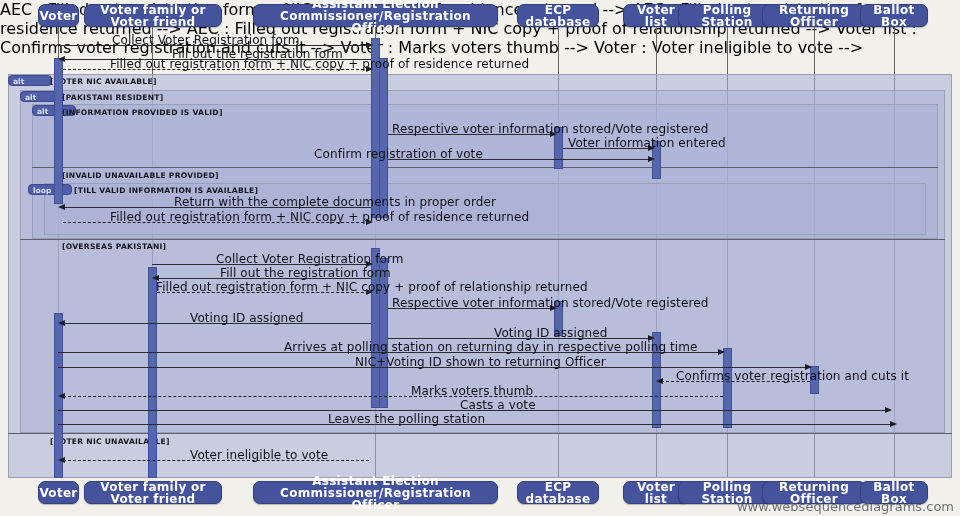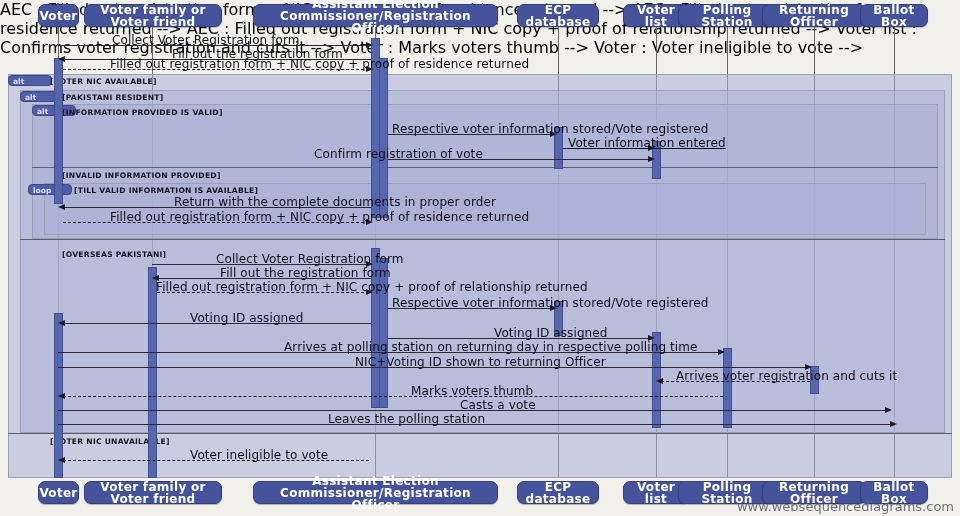--- a/index.html
+++ b/index.html
@@ -111,23 +111,23 @@
     <span>alt</span>
   </div>
   <div class="frag-label" style="left:28px;top:184px;">
     <span>loop</span>
   </div>
 
   
   <div class="frag-cond" style="left:50px;top:77px;">[VOTER NIC AVAILABLE]</div>
   <div class="frag-cond" style="left:62px;top:93px;">[PAKISTANI RESIDENT]</div>
   <div class="frag-cond" style="left:62px;top:108px;">[INFORMATION PROVIDED IS VALID]</div>
-  <div class="frag-cond" style="left:62px;top:171px;">[INVALID INFORMATION PROVIDED]</div>
+  <div class="frag-cond" style="left:62px;top:171px;">[INVALID UNAVAILABLE PROVIDED]</div>
   <div class="frag-cond" style="left:74px;top:186px;">[TILL VALID INFORMATION IS AVAILABLE]</div>
-  <div class="frag-cond" style="left:62px;top:250px;text-align:right;">[OVERSEAS PAKISTANI]</div>
+  <div class="frag-cond" style="left:62px;top:242px;text-align:right;">[OVERSEAS PAKISTANI]</div>
   <div class="frag-cond" style="left:50px;top:437px;">[VOTER NIC UNAVAILABLE]</div>
 
   
   <div class="activation" style="left:371px;top:38px;height:180px;"></div>
   <div class="activation" style="left:371px;top:248px;height:160px;"></div>
   <div class="activation" style="left:379px;top:58px;height:160px;"></div>
   <div class="activation" style="left:379px;top:258px;height:150px;"></div>
   <div class="activation" style="left:54px;top:58px;height:146px;"></div>
   <div class="activation" style="left:54px;top:313px;height:165px;"></div>
   <div class="activation" style="left:148px;top:267px;height:211px;"></div>
@@ -156,21 +156,21 @@
   <div class="msg-label" style="left:110px;top:60px;">Filled out registration form + NIC copy + proof of residence returned</div>
 
   
   <div class="msg" style="left:388px;top:134px;width:164px;"></div>
   <div class="arrowhead arrow-r" style="left:550px;top:130.5px;"></div>
   <div class="msg-label" style="left:392px;top:125px;">Respective voter information stored/Vote registered</div>
 
   
   <div class="msg" style="left:563px;top:148px;width:87px;"></div>
   <div class="arrowhead arrow-r" style="left:648px;top:144.5px;"></div>
-  <div class="msg-label" style="left:568px;top:139px;text-decoration:underline;">Voter information entered</div>
+  <div class="msg-label" style="left:568px;top:139px;">Voter information entered</div>
 
   
   <div class="msg" style="left:388px;top:159px;width:262px;"></div>
   <div class="arrowhead arrow-r" style="left:648px;top:155.5px;"></div>
   <div class="msg-label" style="left:314px;top:150px;">Confirm registration of vote</div>
 
   
   <div class="msg" style="left:64px;top:207px;width:307px;"></div>
   <div class="arrowhead arrow-l" style="left:58px;top:203.5px;"></div>
   <div class="msg-label" style="left:134px;top:198px;padding-left:40px;">Return with the complete documents in proper order</div>
@@ -216,21 +216,21 @@
   <div class="msg-label" style="left:284px;top:343px;">Arrives at polling station on returning day in respective polling time</div>
 
   
   <div class="msg" style="left:58px;top:367px;width:750px;"></div>
   <div class="arrowhead arrow-r" style="left:805px;top:363.5px;"></div>
   <div class="msg-label" style="left:355px;top:358px;">NIC+Voting ID shown to returning Officer</div>
 
    Voter list : Confirms voter registration and cuts it --&gt;
   <div class="msg dashed" style="left:661px;top:381px;width:149px;"></div>
   <div class="arrowhead arrow-l" style="left:656px;top:377.5px;"></div>
-  <div class="msg-label" style="left:676px;top:372px;">Arrives voter registration and cuts it</div>
+  <div class="msg-label" style="left:676px;top:372px;">Confirms voter registration and cuts it</div>
 
    Voter : Marks voters thumb --&gt;
   <div class="msg dashed" style="left:63px;top:396px;width:660px;"></div>
   <div class="arrowhead arrow-l" style="left:58px;top:392.5px;"></div>
   <div class="msg-label" style="left:411px;top:387px;text-align:right;">Marks voters thumb</div>
 
   
   <div class="msg" style="left:58px;top:410px;width:830px;"></div>
   <div class="arrowhead arrow-r" style="left:885px;top:406.5px;"></div>
   <div class="msg-label" style="left:460px;top:401px;">Casts a vote</div>

